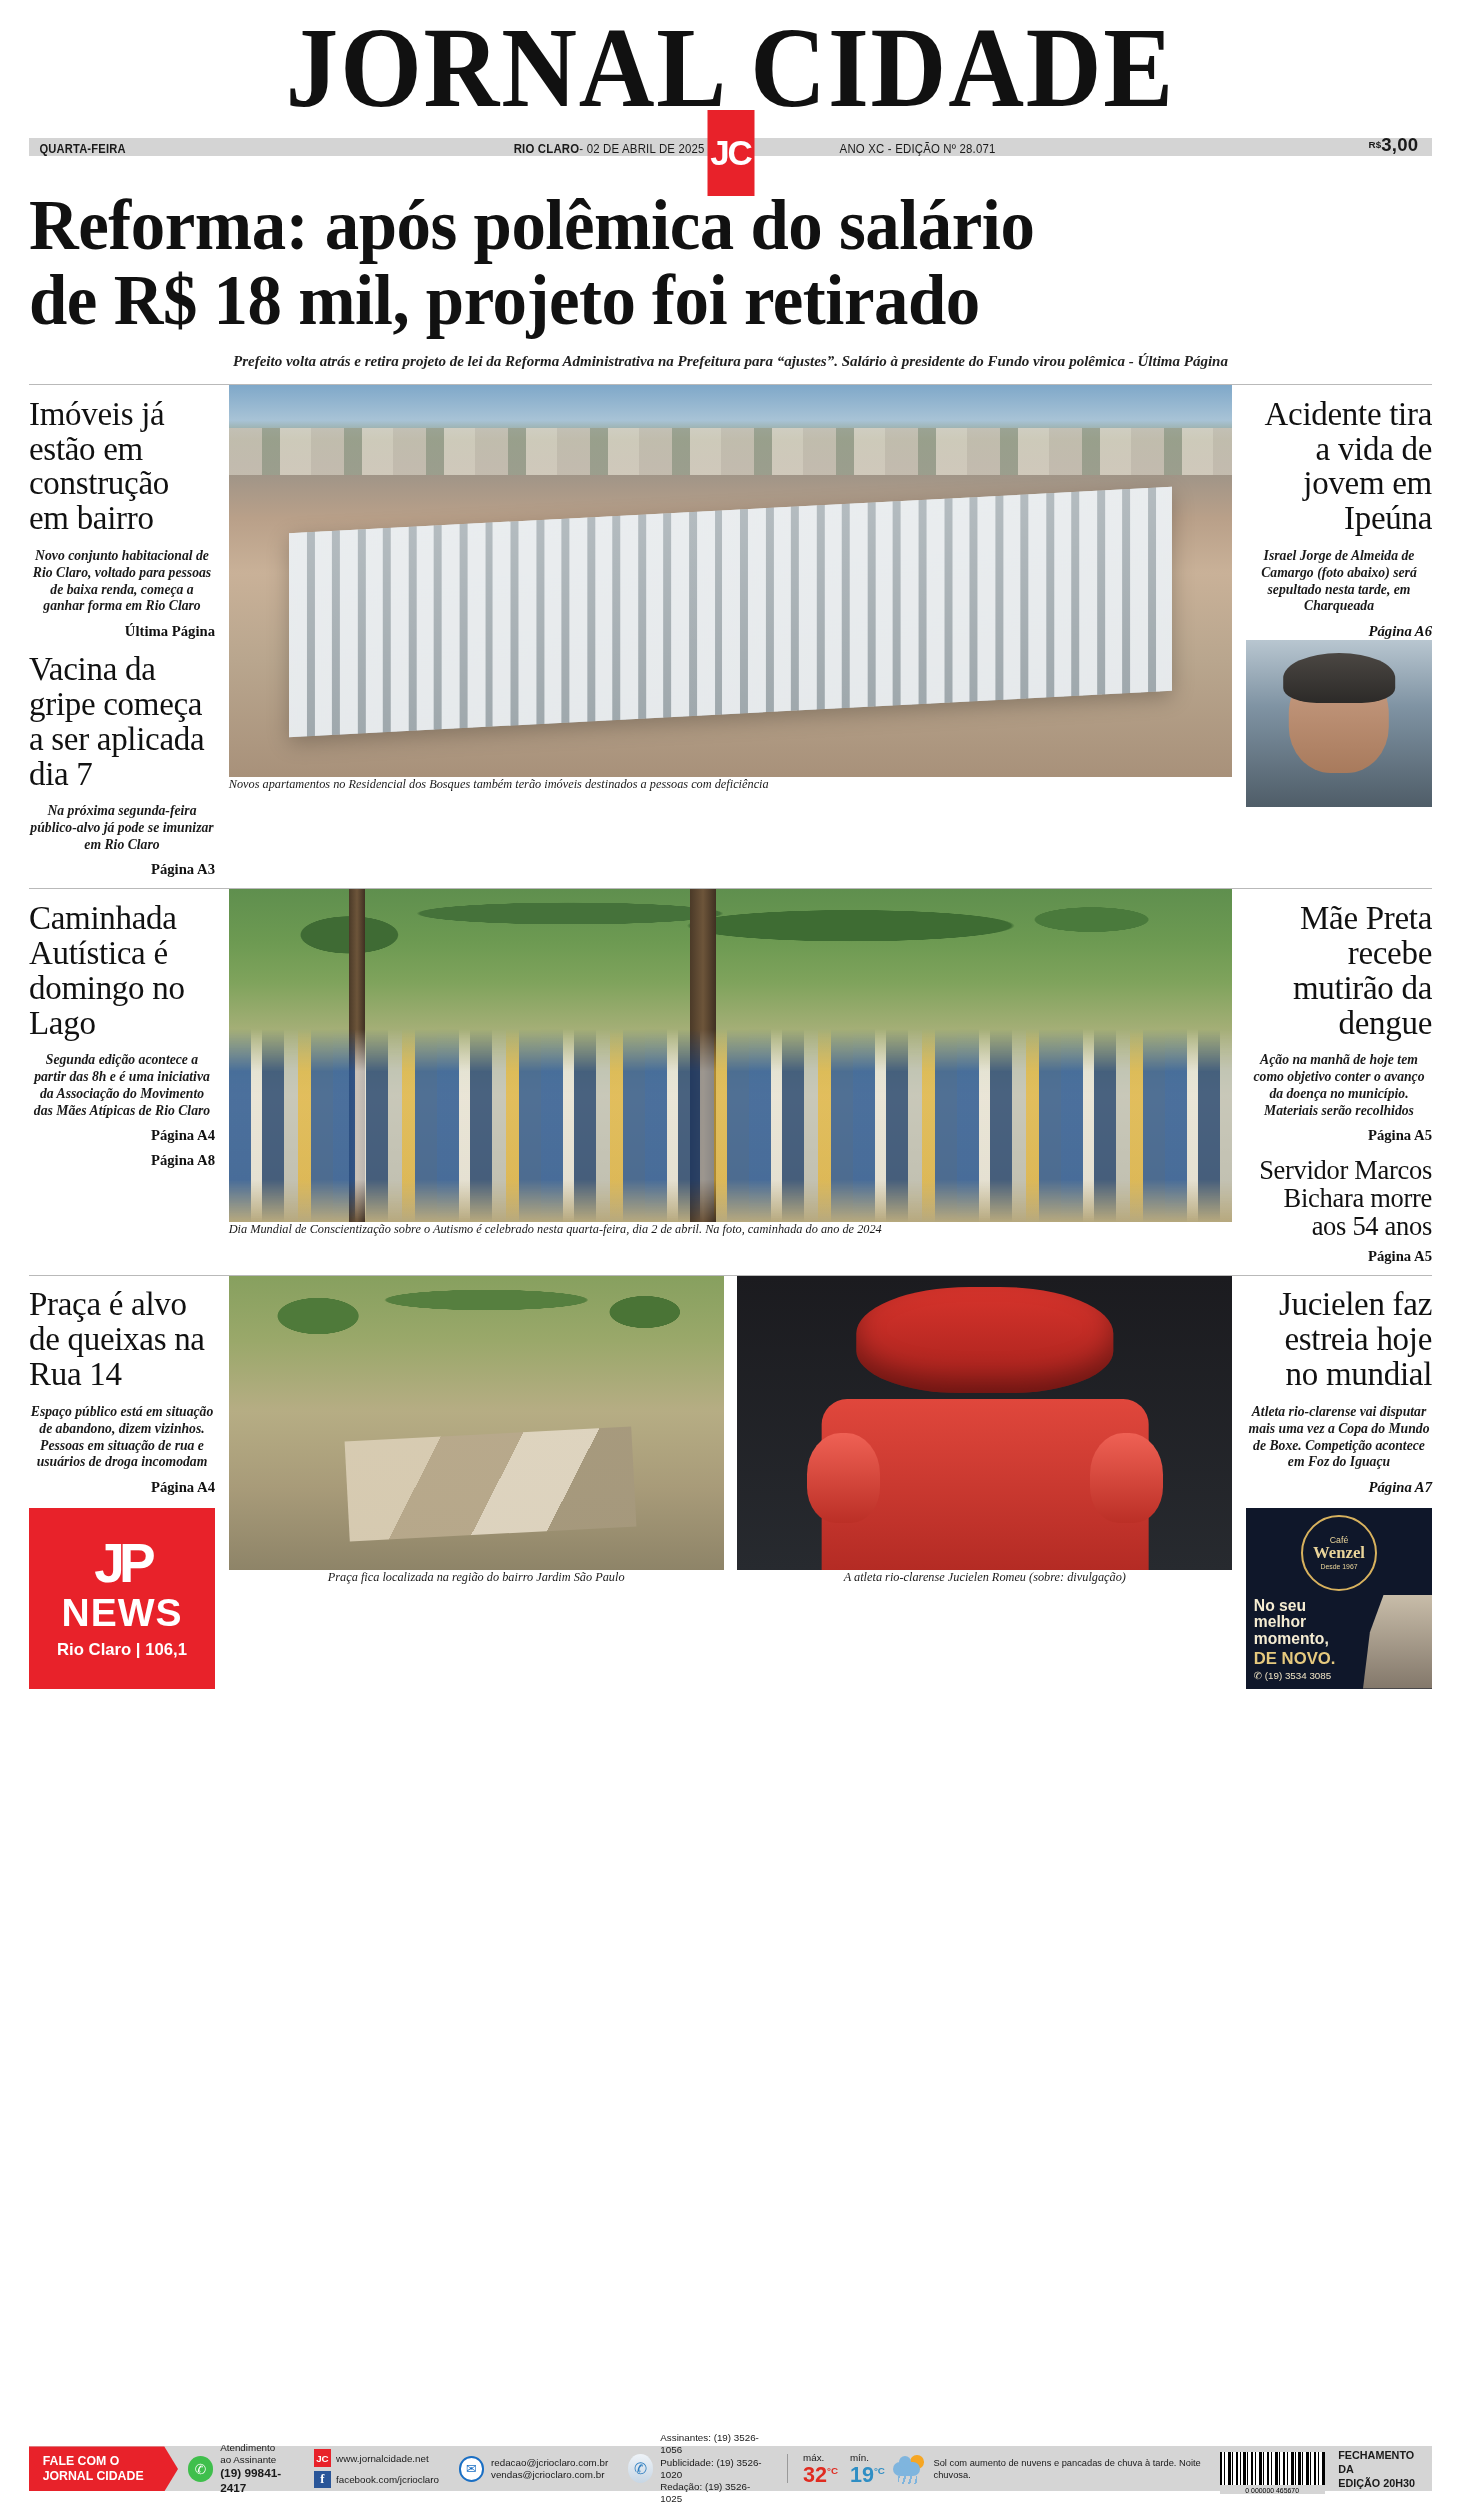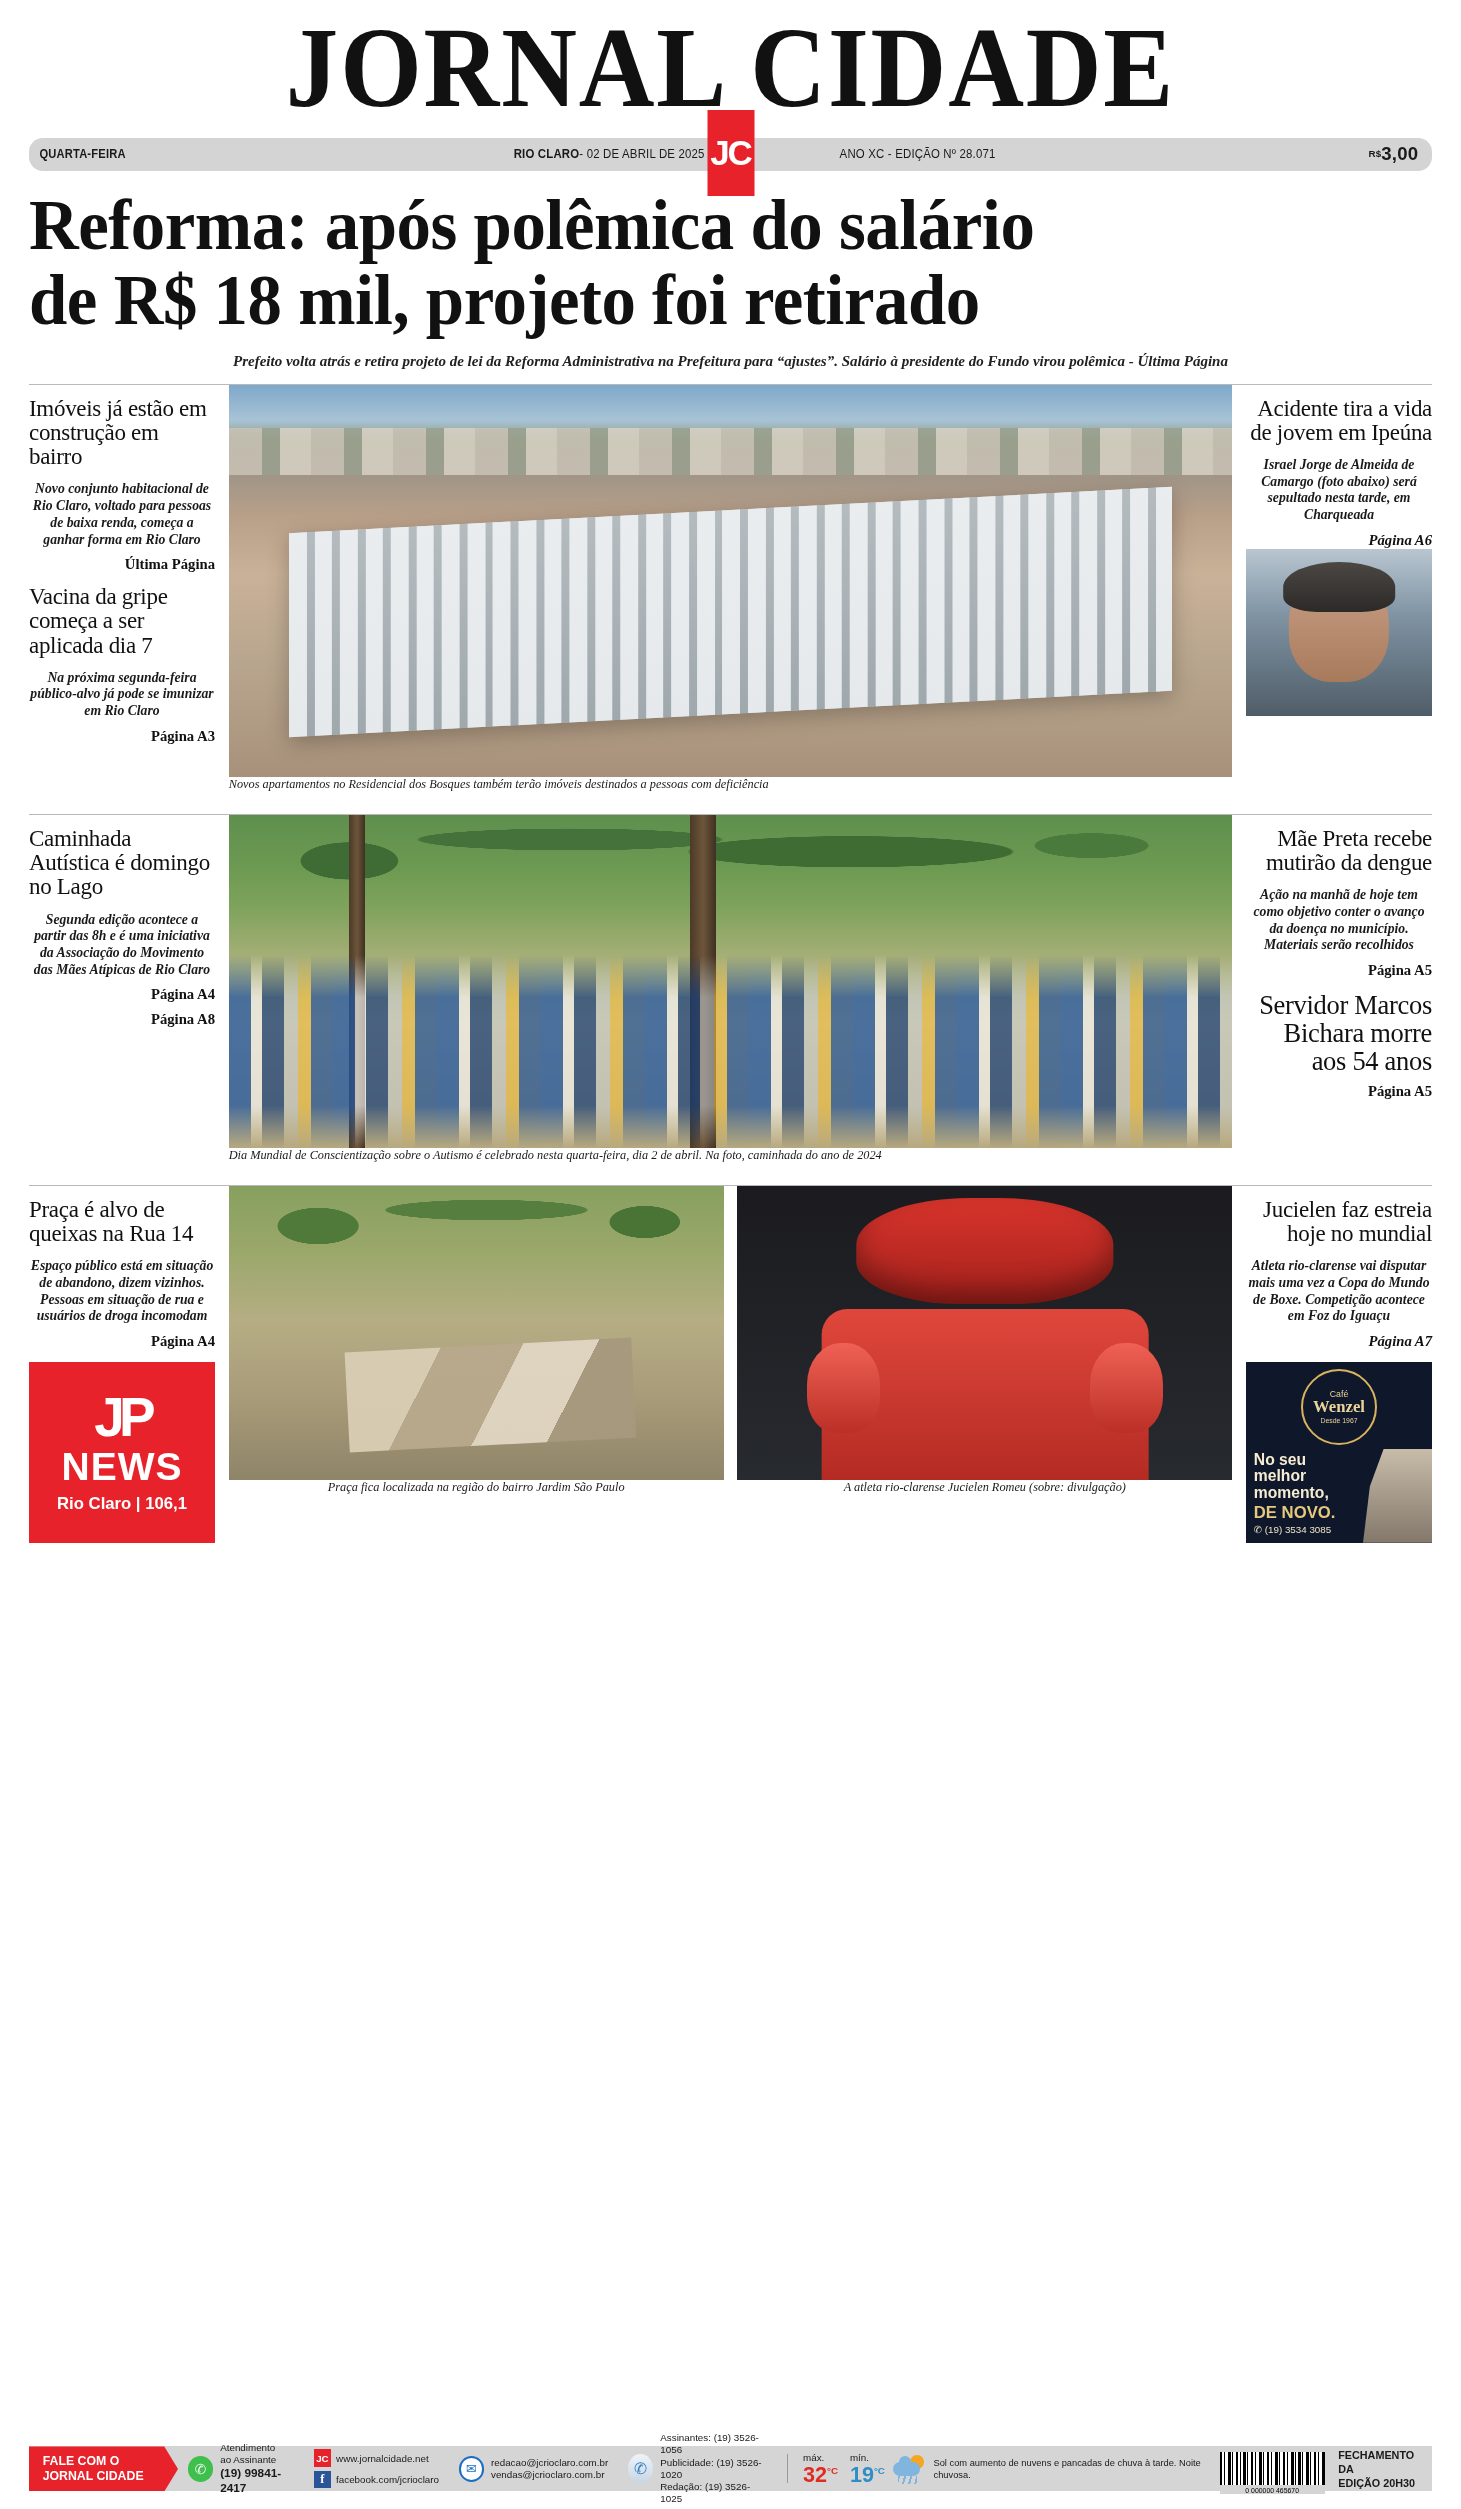--- a/index.html
+++ b/index.html
@@ -32,29 +32,28 @@
   }
 
   .infobar-wrap {
     position: relative;
     margin-top: 15.7px;
     height: 33px;
   }
   .infobar {
     position: absolute;
     left: 29px; right: 29px; top: 0;
-    height: 33px;
+    height: 18px;
     background: #d4d4d4;
     display: flex;
-    align-items: center;
+    align-items: flex-end;
     font-family: "Liberation Sans", sans-serif;
     font-size: 12.7px;
     letter-spacing: 0.2px;
     color: #1a1a1a;
-    border-radius: 14px;
   }
   .infobar .weekday { padding-left: 11.8px; font-weight: 600; transform: scaleX(0.88); transform-origin: left center;}
   .infobar .center-zone {
     flex: 1;
     display: flex;
     justify-content: center;
     align-items: center;
     gap: 0;
     position: relative;
   }
@@ -116,21 +115,21 @@
   .grid {
     display: grid;
     grid-template-columns: 186px 1fr 186px;
     column-gap: 13.7px;
     padding: 0 29px;
   }
 
   .col-head {
     font-family: "Liberation Serif", serif;
     font-weight: 400;
-    font-size: 23px;
+    font-size: 33px;
     line-height: 1.06;
     margin: 11.8px 0 0 0;
     letter-spacing: -0.3px;
   }
   .col-head.sm { font-size: 26.5px; }
   .deck {
     font-style: italic;
     font-weight: 700;
     font-size: 13.7px;
     line-height: 1.22;

